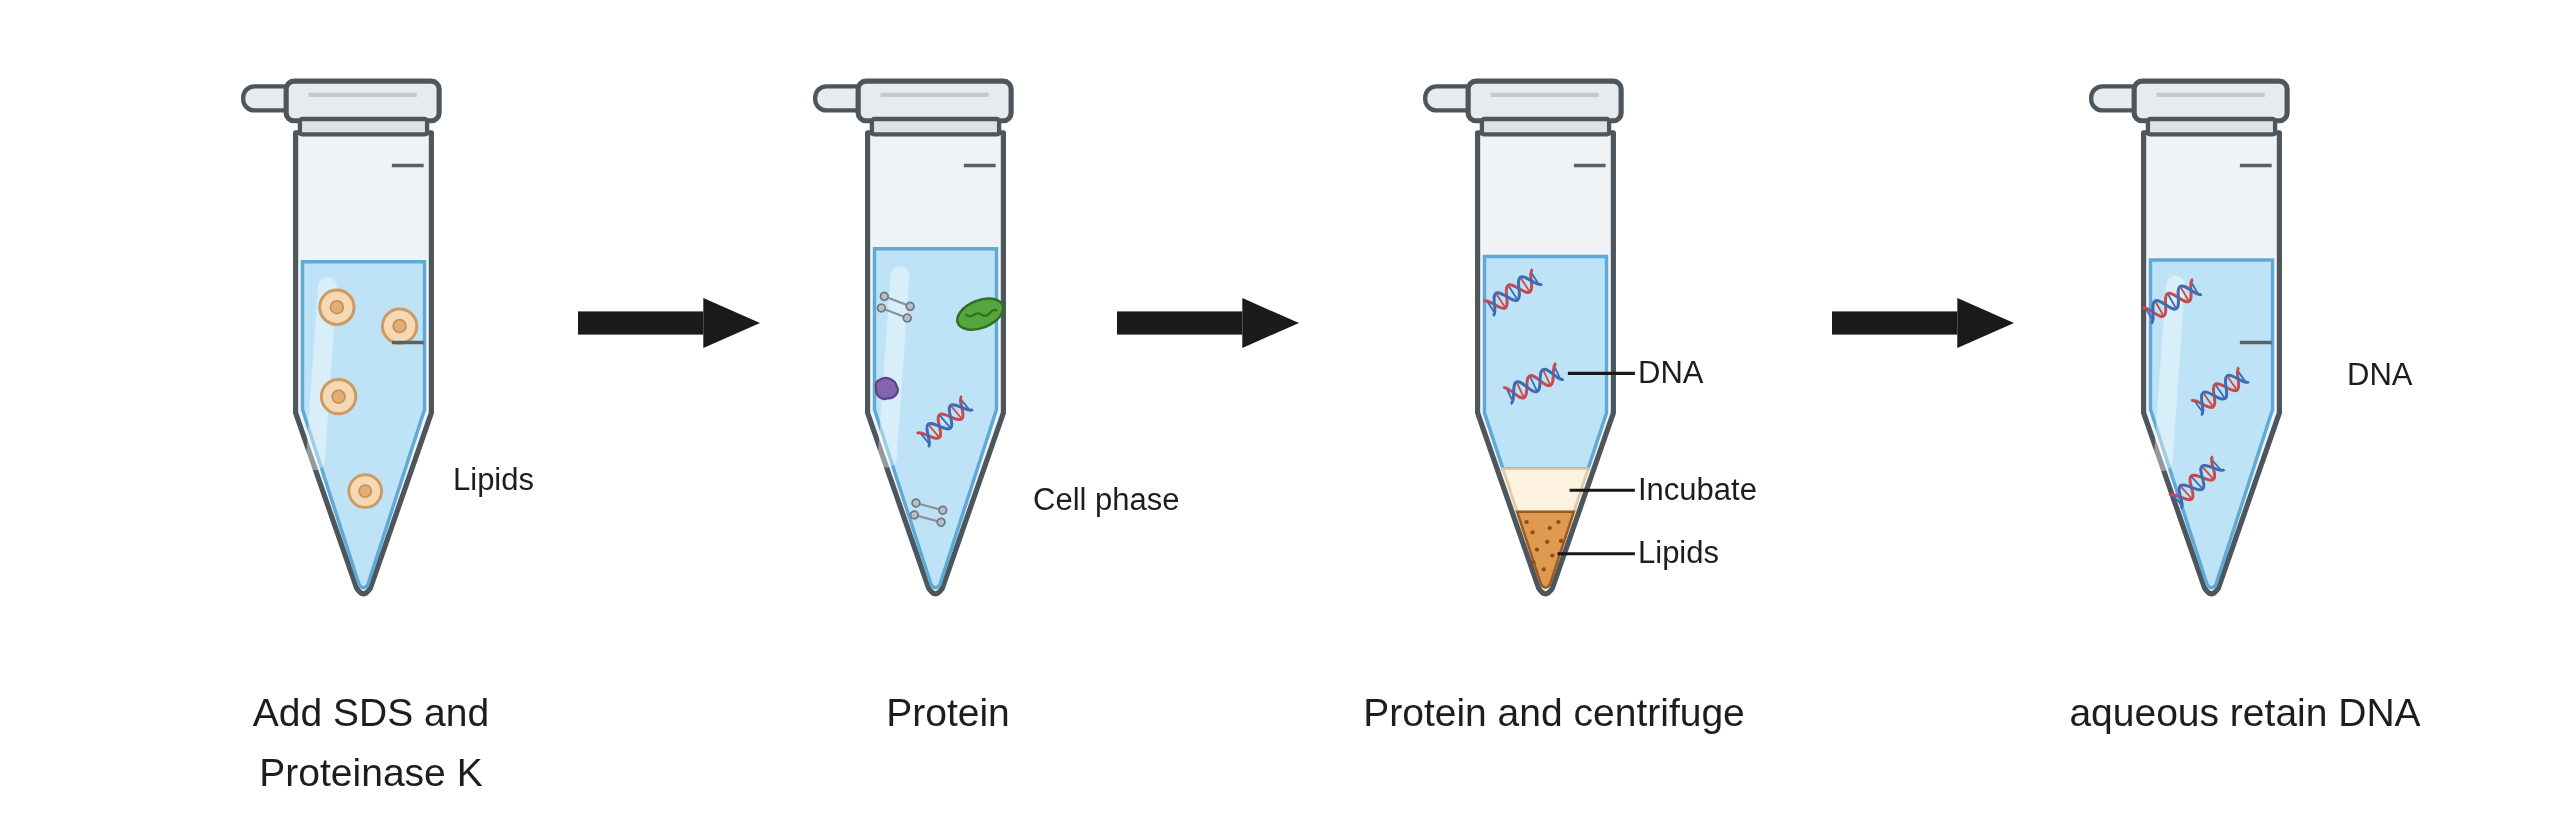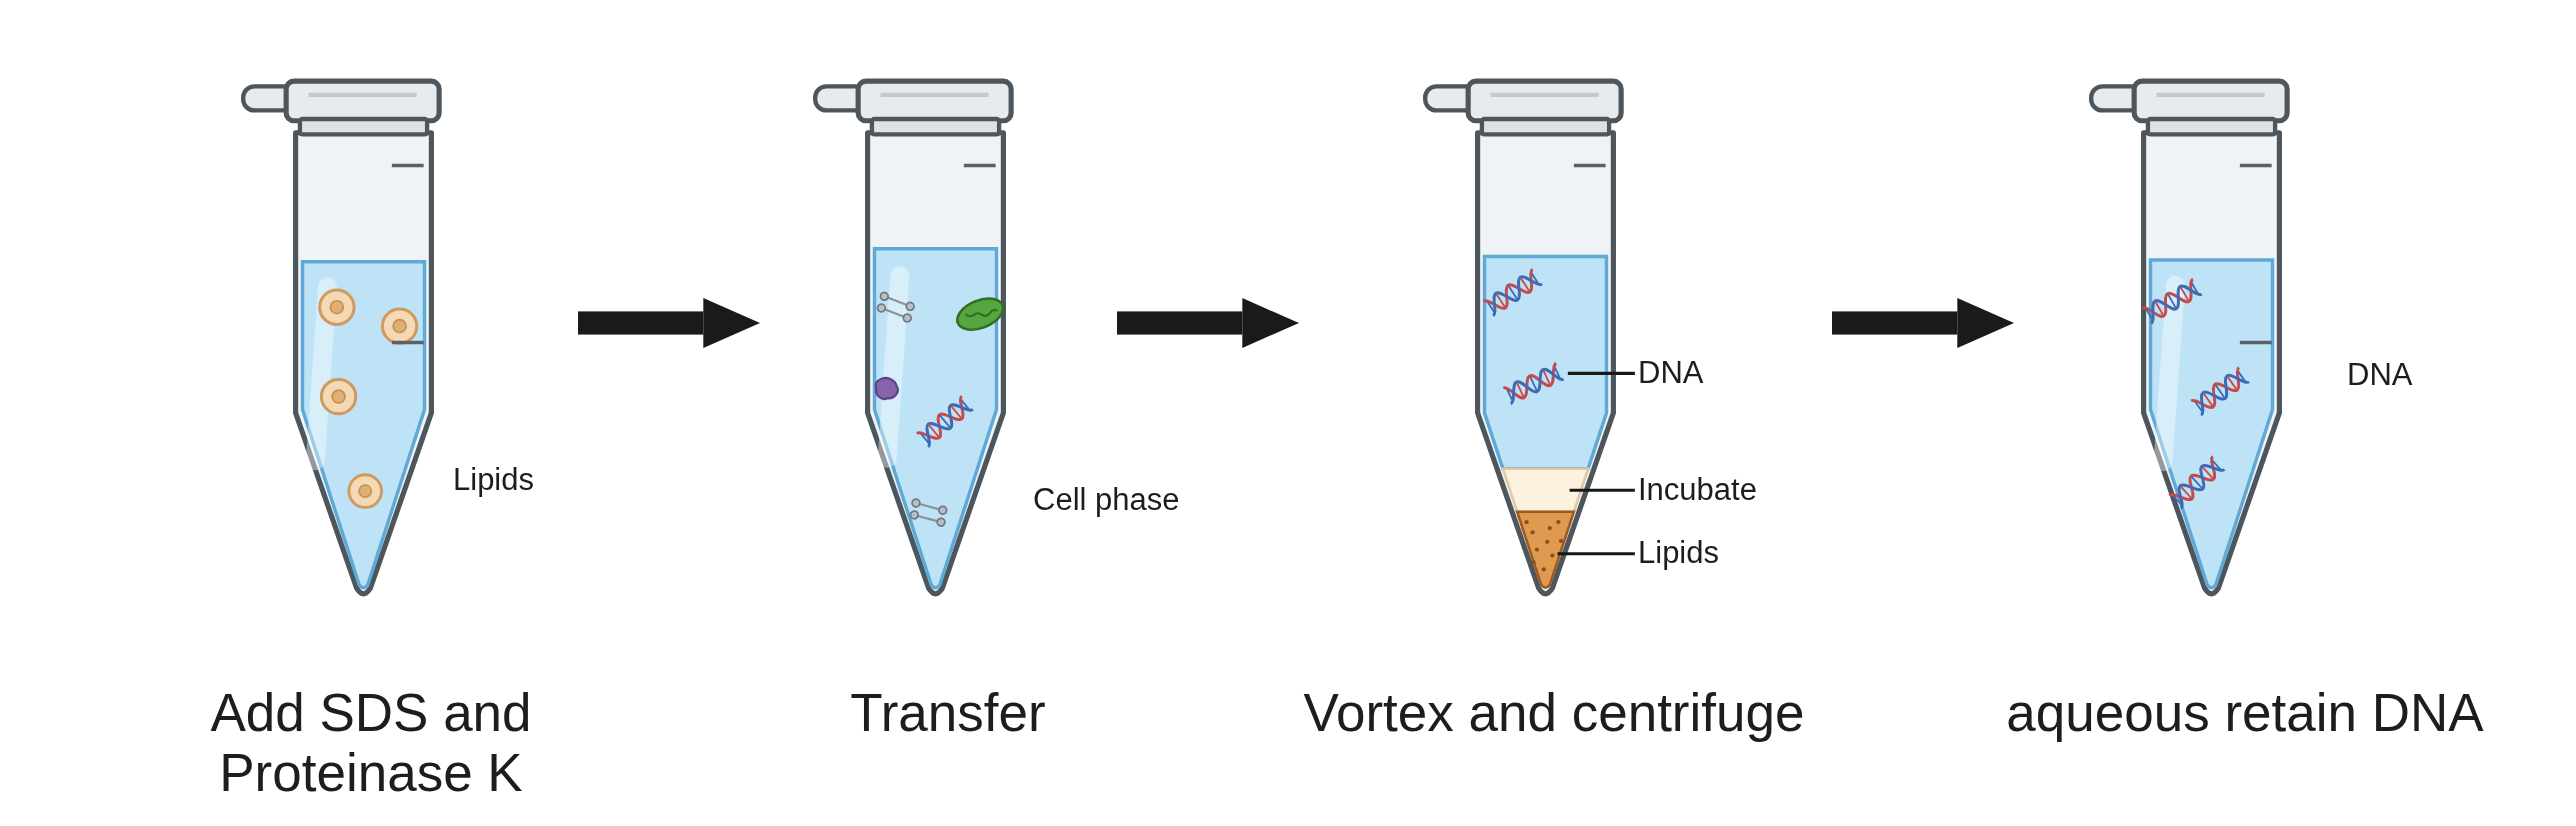--- a/index.html
+++ b/index.html
@@ -6,21 +6,21 @@
   body{
     width:2576px;height:827px;background:#ffffff;overflow:hidden;position:relative;
     font-family:"Liberation Sans", sans-serif;color:var(--text_dark,#1b1d1f);
   }
   .abs{position:absolute;}
   .tube-svg{position:absolute;width:361px;height:550px;top:64px;}
   .arrow-svg{position:absolute;width:182px;height:52px;top:297px;}
   .arrow-shape{fill:var(--arrow_black,#1a1a1a);}
   .side-label{position:absolute;font-size:31px;line-height:39px;white-space:nowrap;}
   .layer-label{position:absolute;font-size:31px;line-height:39px;white-space:nowrap;left:1638px;}
-  .caption{position:absolute;top:683px;width:618px;text-align:center;font-size:53px;line-height:60px;}
+  .caption{position:absolute;top:683px;width:618px;text-align:center;font-size:39px;line-height:60px;}
   .liquid{fill:var(--liquid_blue,#bfe3f6);stroke:var(--liquid_stroke,#5ea9d6);stroke-width:4px;}
   .leader{stroke:#16181a;stroke-width:3.5px;}
 </style>
 </head>
 <body>
 
 <svg width="0" height="0" style="position:absolute" aria-hidden="true">
   <defs>
     <g id="tube-shell">
       <path d="M131,80 L131,406 L202,610 Q210,623 218,610 L289,406 L289,80 Z" fill="#eef2f4" fill-opacity="0.92" stroke="#4d565c" stroke-width="6" stroke-linejoin="round"></path>
@@ -100,21 +100,21 @@
     <use href="#lipid" transform="translate(164,282) rotate(14)"></use>
     <use href="#organelle" transform="translate(262,291) rotate(-22)"></use>
     <use href="#blob" transform="translate(154,377)"></use>
     <use href="#dna" transform="translate(221,416) rotate(-40) scale(0.85)"></use>
     <use href="#lipid" transform="translate(202,521) rotate(8)"></use>
     <use href="#tick-top"></use>
     <use href="#tube-cap"></use>
   </svg>
   <div class="side-label" style="left:1033px;top:480px">Cell phase</div>
   <div class="caption" style="left:639px">
-    <div>Transfer</div>
+    <div>Protein</div>
     <div></div>
   </div>
 
   <svg class="arrow-svg" style="left:1117px" viewBox="0 0 212 60">
     <rect class="arrow-shape" x="0" y="16.5" width="146" height="27"></rect>
     <polygon class="arrow-shape" points="146,1 212,30 146,59"></polygon>
   </svg>
 
   <svg class="tube-svg" style="left:1365px" viewBox="0 0 420 640">
     <use href="#tube-shell"></use>
@@ -138,21 +138,21 @@
     <use href="#tick-top"></use>
     <line class="leader" x1="236" y1="360" x2="314" y2="360"></line>
     <line class="leader" x1="238" y1="496" x2="314" y2="496"></line>
     <line class="leader" x1="224" y1="570" x2="314" y2="570"></line>
     <use href="#tube-cap"></use>
   </svg>
   <div class="layer-label" style="top:353px">DNA</div>
   <div class="layer-label" style="top:470px">Incubate</div>
   <div class="layer-label" style="top:533px">Lipids</div>
   <div class="caption" style="left:1245px">
-    <div>Vortex and centrifuge</div>
+    <div>Protein and centrifuge</div>
   </div>
 
   <svg class="arrow-svg" style="left:1832px" viewBox="0 0 212 60">
     <rect class="arrow-shape" x="0" y="16.5" width="146" height="27"></rect>
     <polygon class="arrow-shape" points="146,1 212,30 146,59"></polygon>
   </svg>
 
   <svg class="tube-svg" style="left:2031px" viewBox="0 0 420 640">
     <use href="#tube-shell"></use>
     <path class="liquid" d="M139,228 L139,402 L205,606 Q210,613 215,606 L281,402 L281,228 Z"></path>

